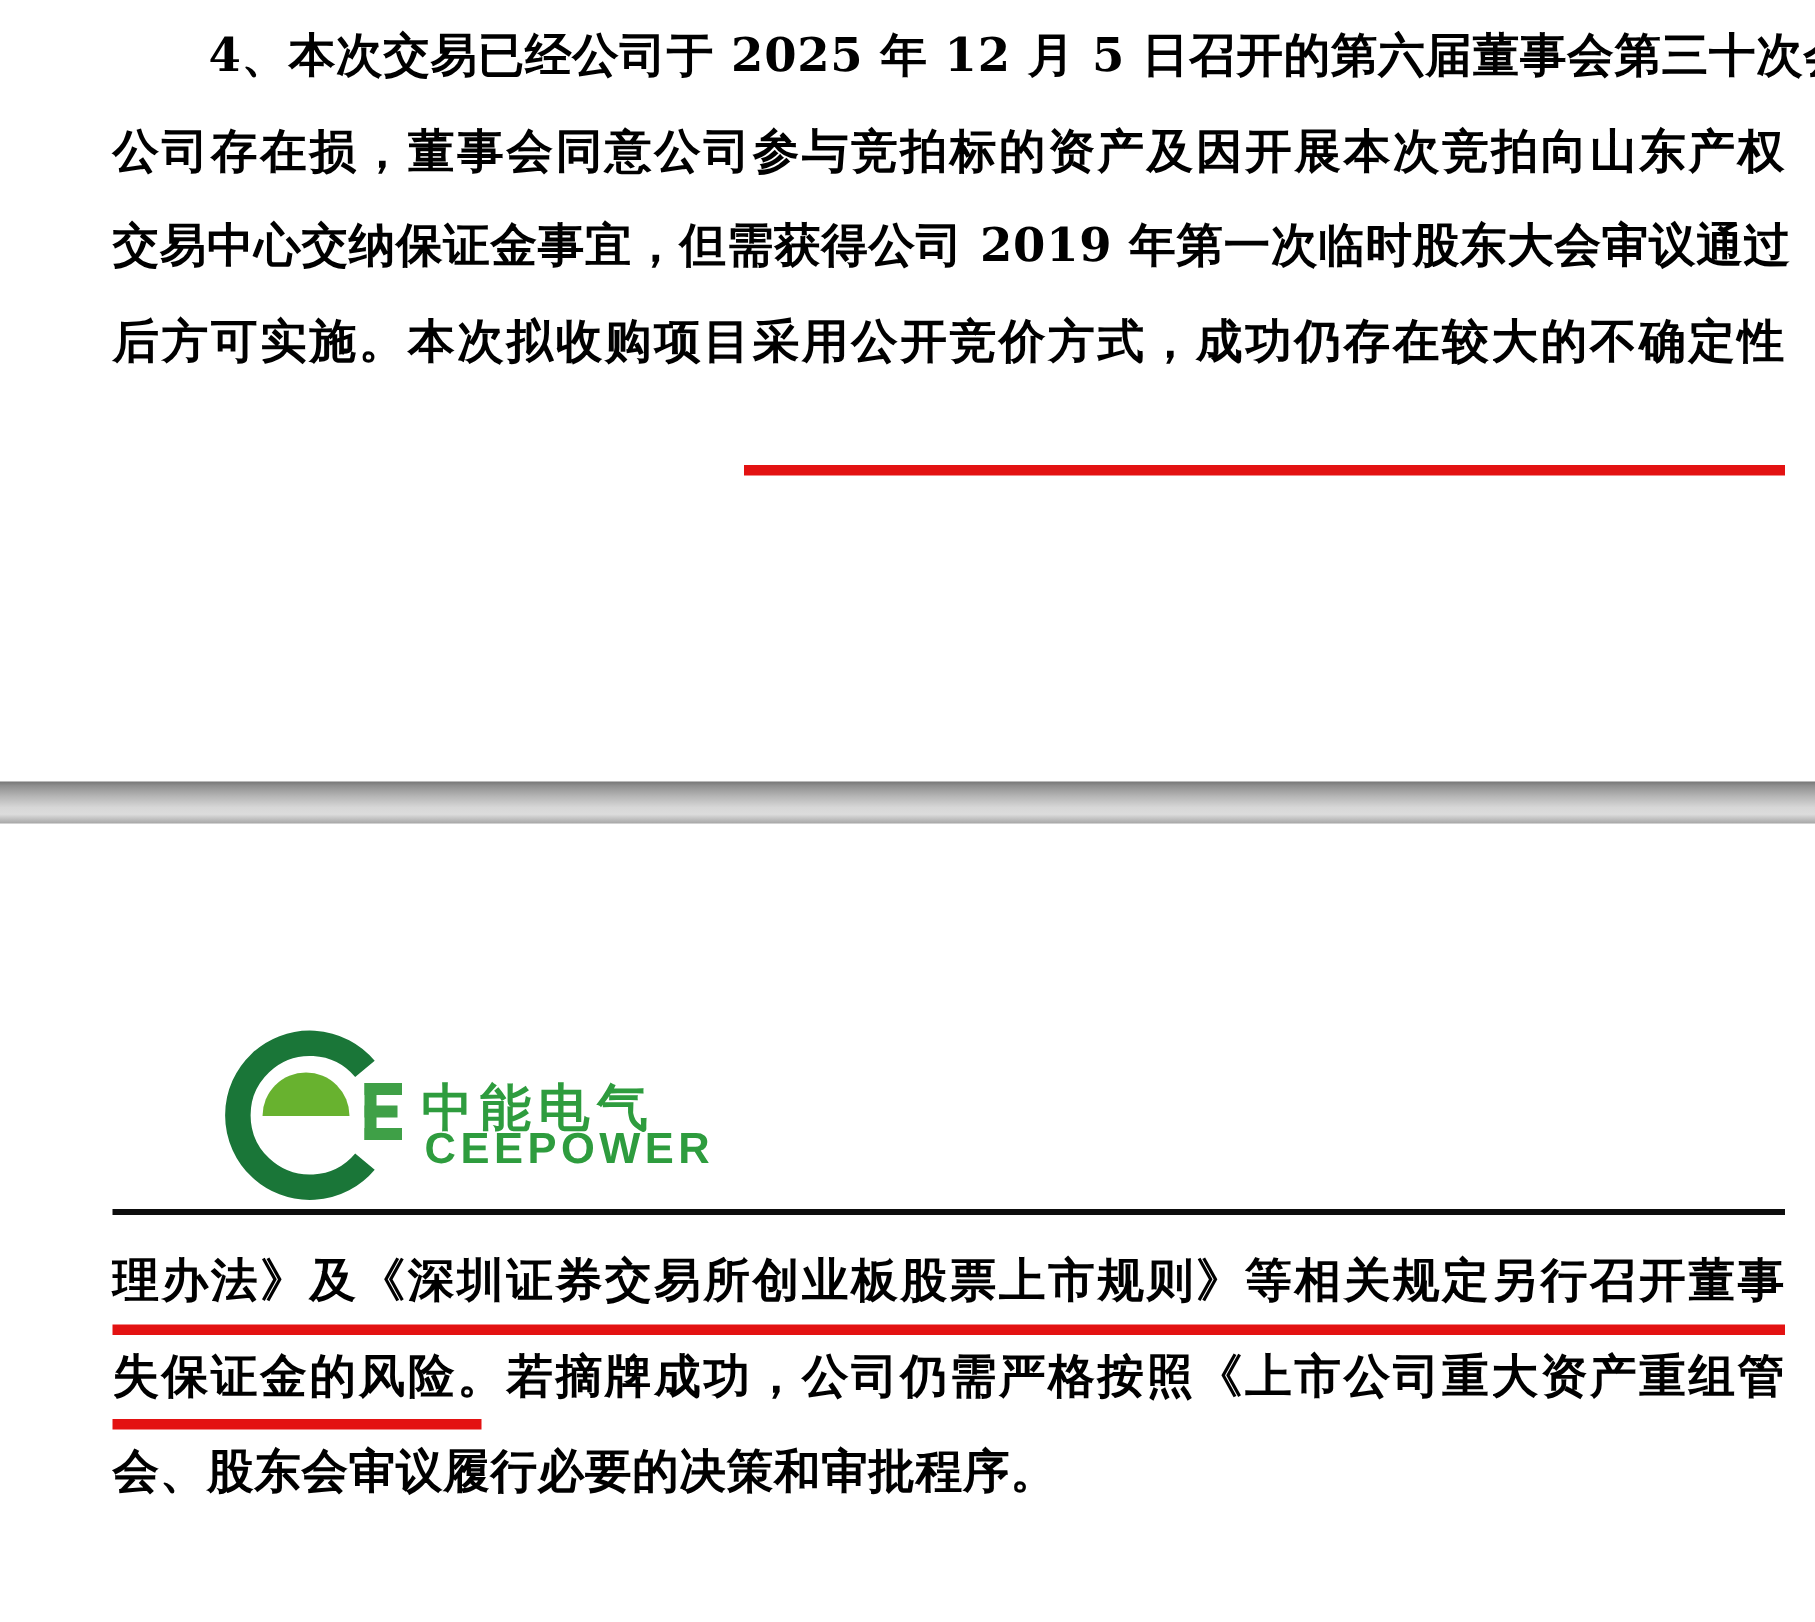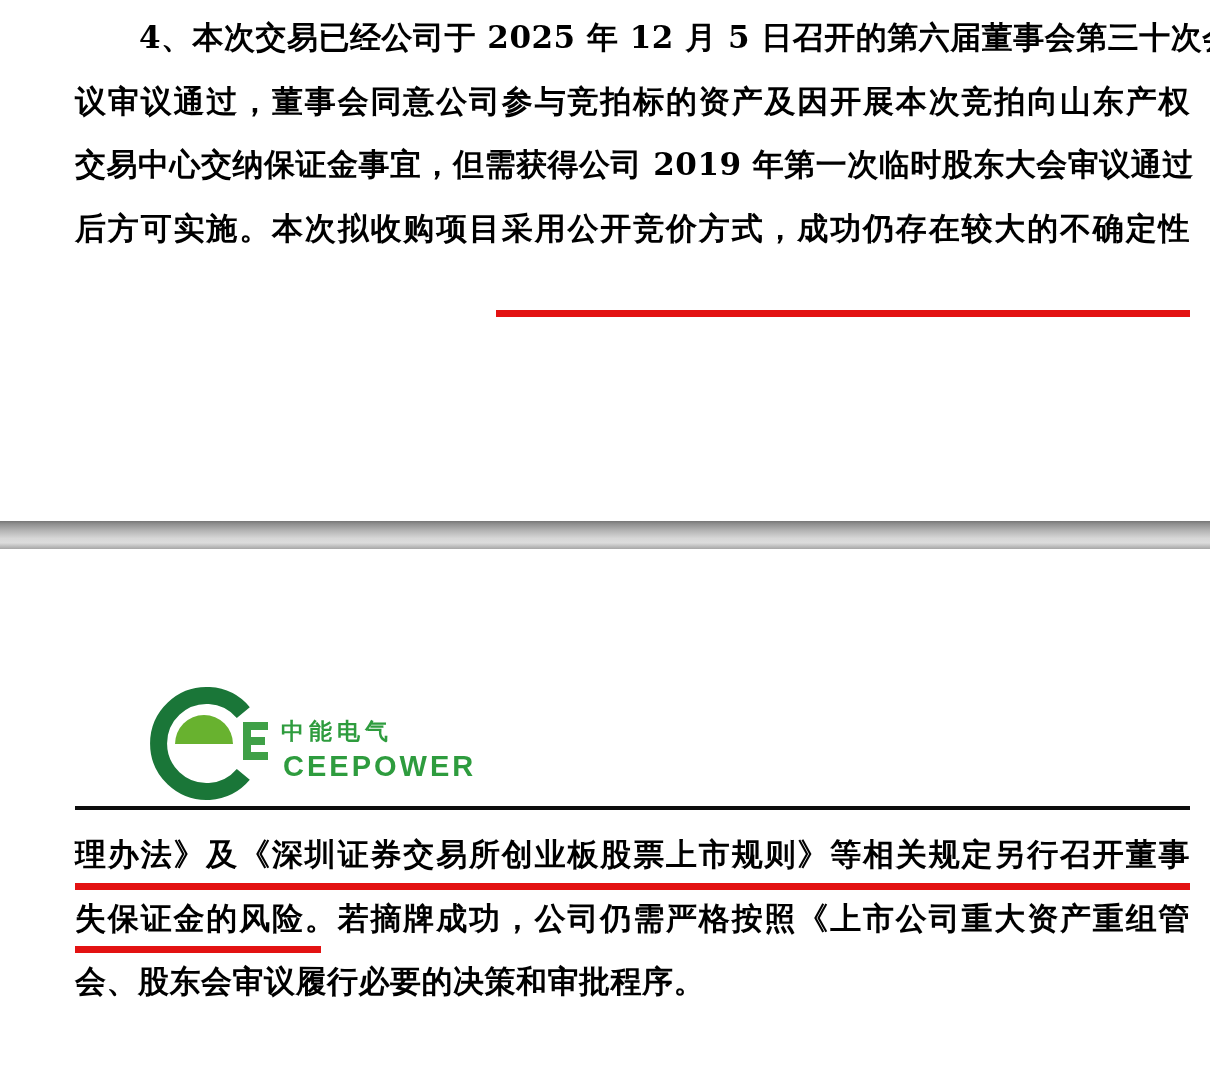--- a/index.html
+++ b/index.html
@@ -55,21 +55,21 @@
     background: linear-gradient(to bottom,
       #767676 0%, #8f8f8f 10%, #b5b5b5 35%,
       #d7d7d7 62%, #dcdcdc 78%, #a6a6a6 100%);
   }
 
   
   #logo-mark { position: absolute; left: 147px; top: 684px; }
   #logo-zh {
     position: absolute; left: 281px; top: 716px;
     font-family: "DejaVu Sans", sans-serif;
-    font-size: 23px; font-weight: bold;
+    font-size: 34px; font-weight: bold;
     letter-spacing: 5px;
     color: var(--logo-text-green, #2e9c3e);
     white-space: nowrap;
   }
   #logo-en {
     position: absolute; left: 283px; top: 750px;
     font-family: Liberation Sans, sans-serif;
     font-size: 29px; font-weight: bold;
     letter-spacing: 3px;
     color: var(--logo-text-green, #2e9c3e);
@@ -82,21 +82,21 @@
     background: #0d0d0d;
   }
 </style>
 </head>
 <body>
 
 <div id="screen">
 
   <div id="page1-text" class="text-block">
     <div class="line indent">4、本次交易已经公司于 2025 年 12 月 5 日召开的第六届董事会第三十次会</div>
-    <div class="line">议审议通过，董事会同意公司参与竞拍标的资产及因开展本次竞拍向山东产权</div>
+    <div class="line">公司存在损，董事会同意公司参与竞拍标的资产及因开展本次竞拍向山东产权</div>
     <div class="line">交易中心交纳保证金事宜，但需获得公司 2019 年第一次临时股东大会审议通过</div>
     <div class="line">后方可实施。本次拟收购项目采用公开竞价方式，成功仍存在较大的不确定性</div>
   </div>
   <div id="underline-1" class="red-underline"></div>
 
   <div id="page-separator"></div>
 
   <svg id="logo-mark" width="124" height="120" viewBox="0 0 124 120" xmlns="http://www.w3.org/2000/svg">
 
     <path d="M 96.3 28.6 A 48 48 0 1 0 96.3 90.4" fill="none" stroke="#1a7638" stroke-width="17" stroke-linecap="butt"></path>

